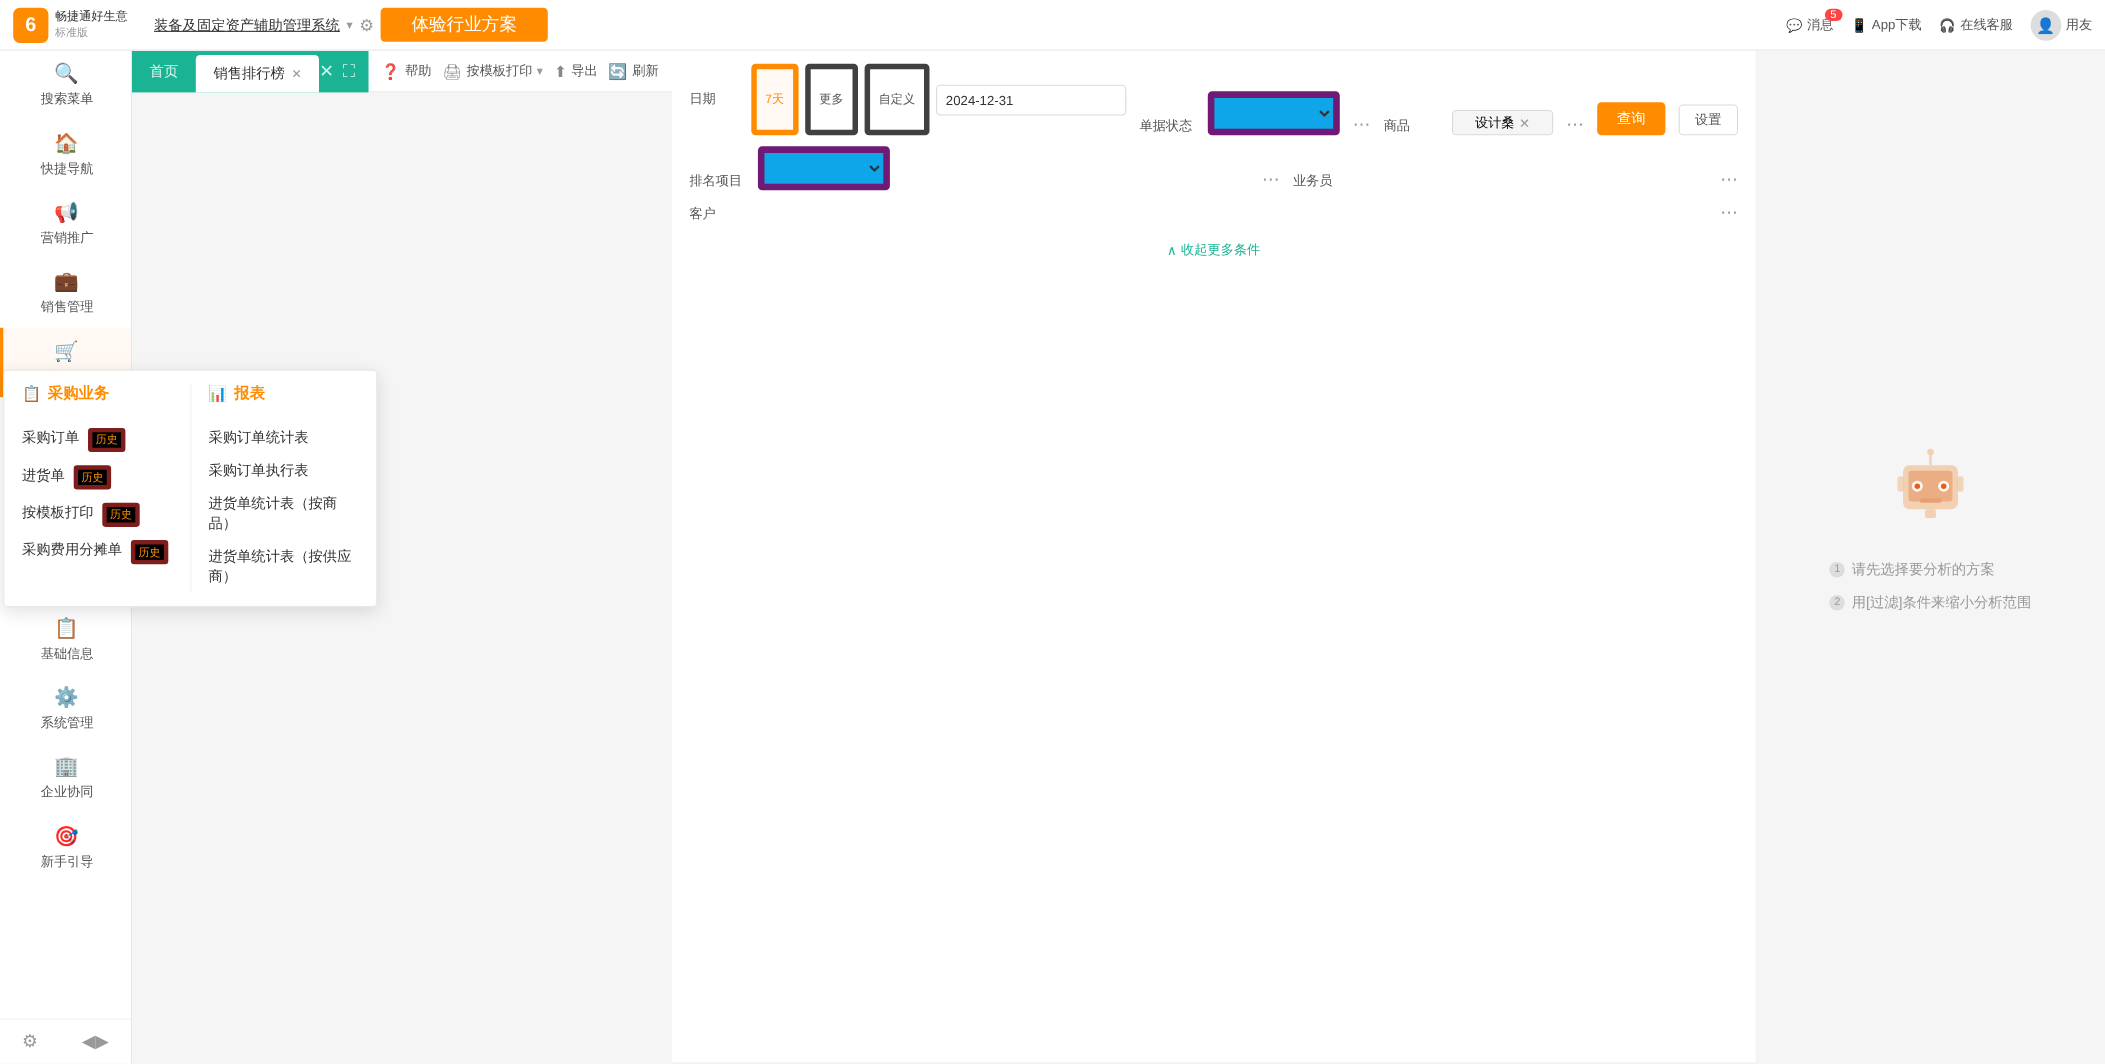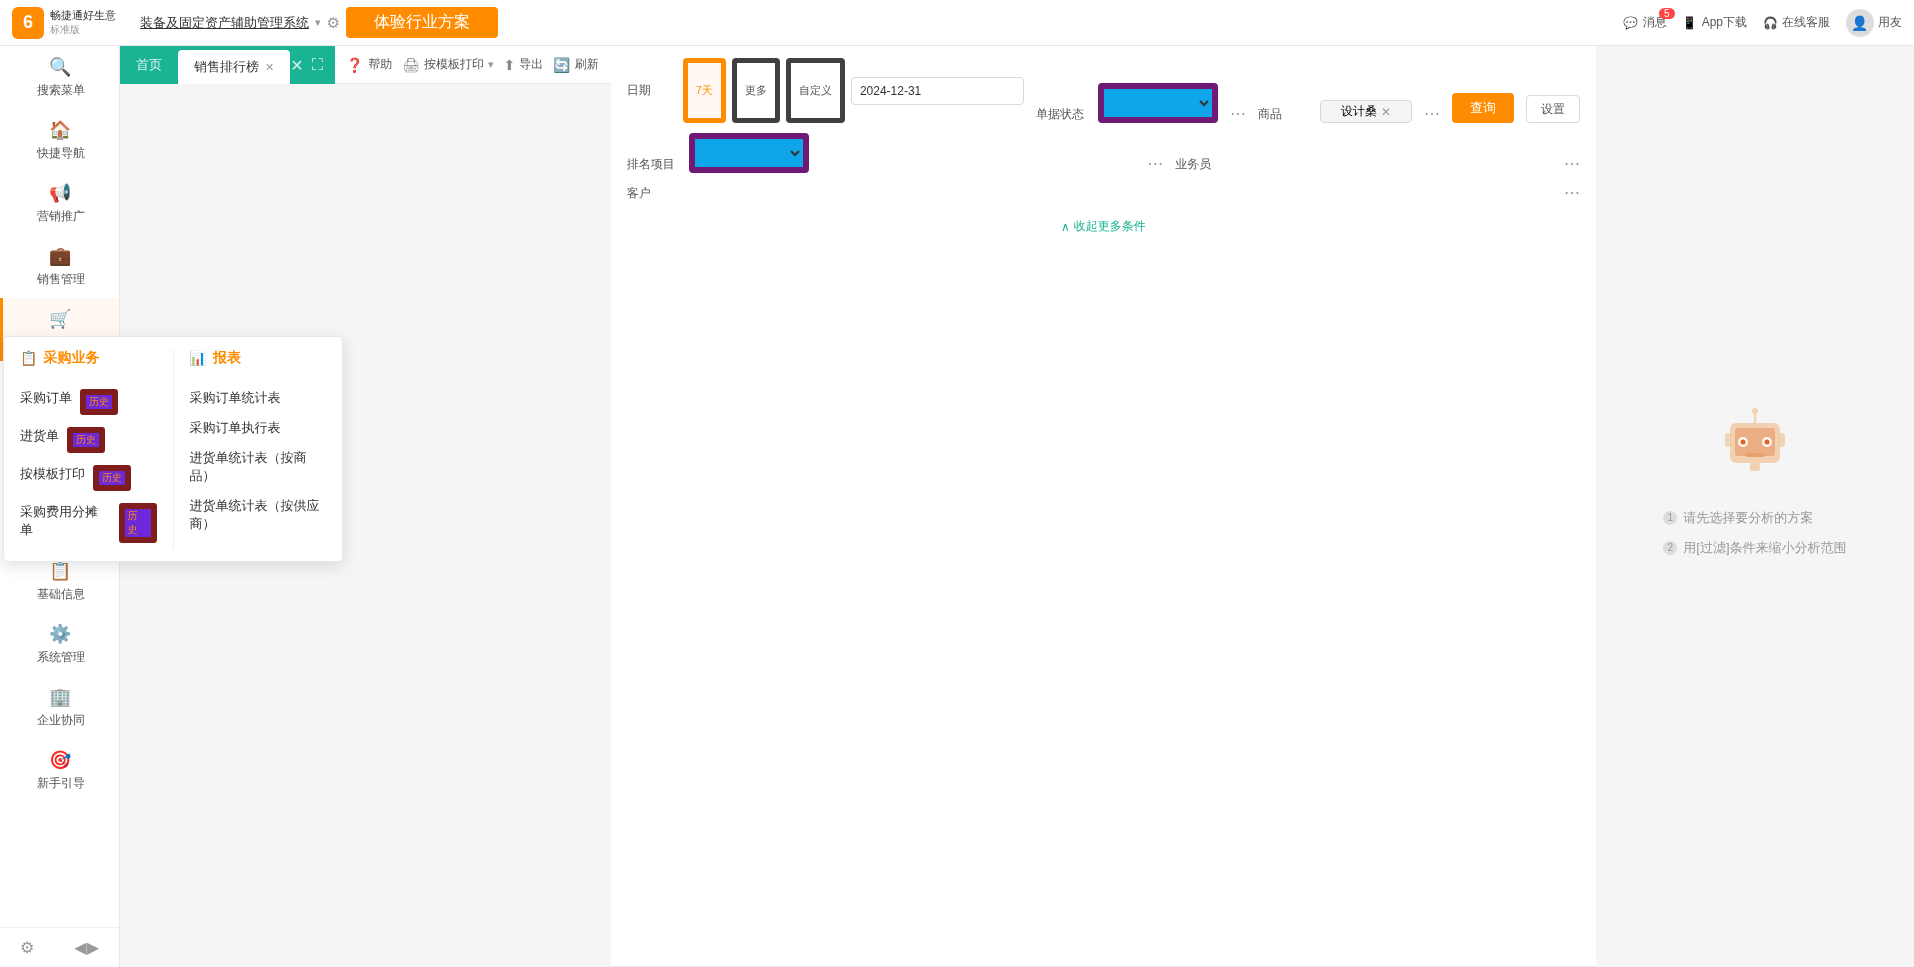--- a/index.html
+++ b/index.html
@@ -376,22 +376,22 @@
     .dropdown-item {
       display: flex;
       align-items: flex-start;
       gap: 8px;
       padding: 6px 0;
       cursor: pointer;
       color: #333;
       font-size: 13px;
     }
     .hist-badge {
-      background: #6d28d9;
-      border: 6px solid #7f1d1d;
+      background: #000000;
+      border: 4px solid #7f1d1d;
       color: #ff8c00;
       border-radius: 3px;
       font-size: 10px;
       padding: 0 3px;
     }
 
     .purchase-mgmt-wrapper {
       position: relative;
     }
   </style>

